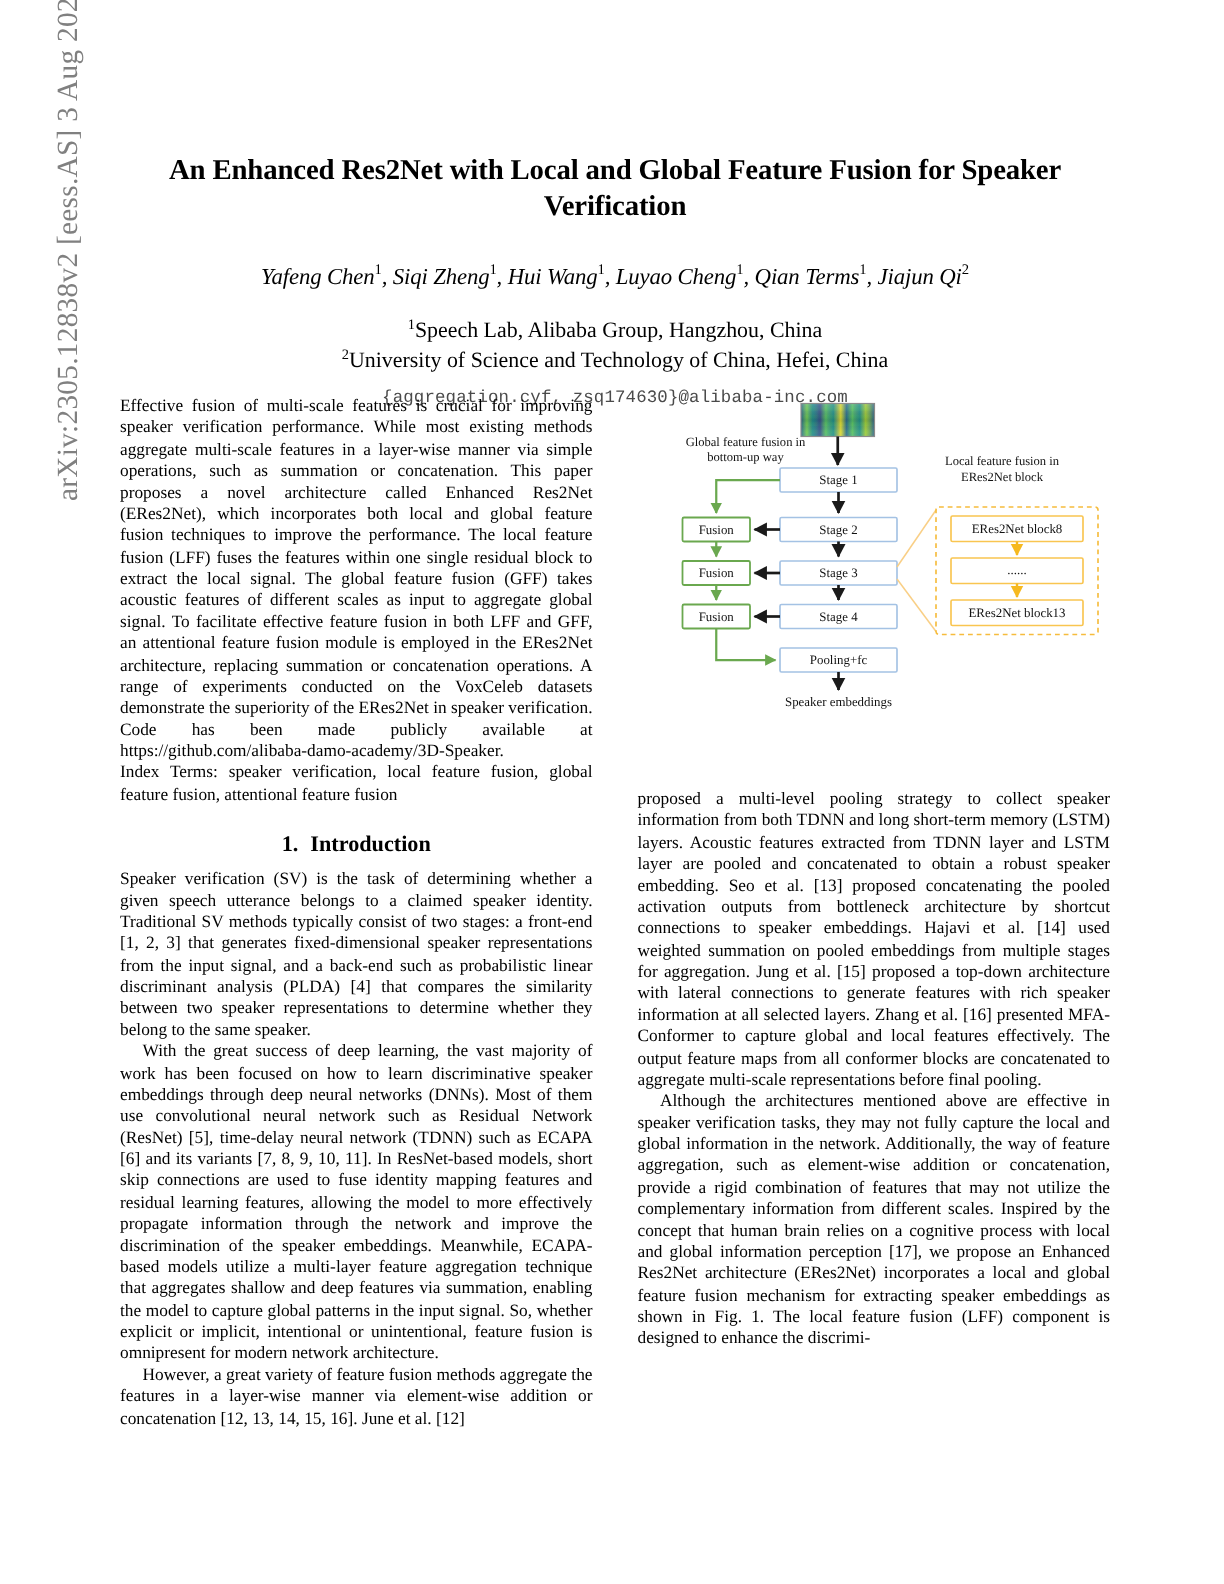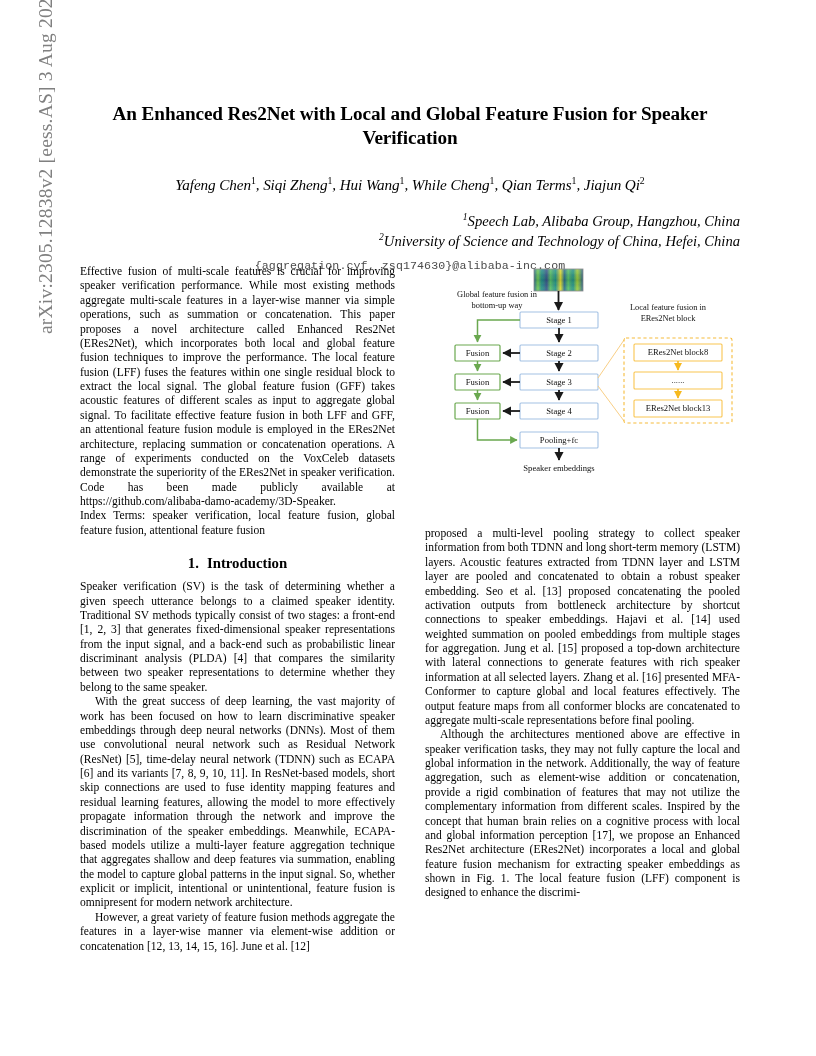--- a/index.html
+++ b/index.html
@@ -57,24 +57,23 @@
   #authors {
     margin-top: 24px;
     text-align: center;
     font-style: italic;
     font-size: 15.2px;
     letter-spacing: -0.1px;
   }
   #authors sup { font-style: normal; font-size: 9.8px; vertical-align: super; }
   #affiliations {
     margin-top: 17px;
-    text-align: right;
+    text-align: center;
     font-size: 14.6px;
     line-height: 1.35;
-    font-style: italic;
   }
   #affiliations sup { font-size: 9.6px; vertical-align: super; }
   #email {
     margin-top: 7px;
     text-align: center;
     font-family: "Liberation Mono", monospace;
     font-size: 11.6px;
     color: #4a4a4a;
     letter-spacing: 0.1px;
   }
@@ -175,21 +174,21 @@
 <body>
 
 <div id="arxiv-stamp">arXiv:2305.12838v2  [eess.AS]  3 Aug 2023</div>
 
 <div id="page">
 
   <div id="title-block">
     <div id="paper-title">An Enhanced Res2Net with Local and Global Feature Fusion for Speaker Verification</div>
 
     <div id="authors">
-      <span><span>Yafeng Chen</span><sup>1</sup></span>, <span><span>Siqi Zheng</span><sup>1</sup></span>, <span><span>Hui Wang</span><sup>1</sup></span>, <span><span>While Cheng</span><sup>1</sup></span>, <span><span>Qian Terms</span><sup>1</sup></span>, <span><span>Jiajun Qi</span><sup>2</sup></span>
+      <span><span>Yafeng Chen</span><sup>1</sup></span>, <span><span>Siqi Zheng</span><sup>1</sup></span>, <span><span>Hui Wang</span><sup>1</sup></span>, <span><span>Luyao Cheng</span><sup>1</sup></span>, <span><span>Qian Terms</span><sup>1</sup></span>, <span><span>Jiajun Qi</span><sup>2</sup></span>
     </div>
 
     <div id="affiliations">
       <div><sup>1</sup><span>Speech Lab, Alibaba Group, Hangzhou, China</span></div>
       <div><sup>2</sup><span>University of Science and Technology of China, Hefei, China</span></div>
     </div>
 
     <div id="email">{aggregation.cyf, zsq174630}@alibaba-inc.com</div>
   </div>
 

